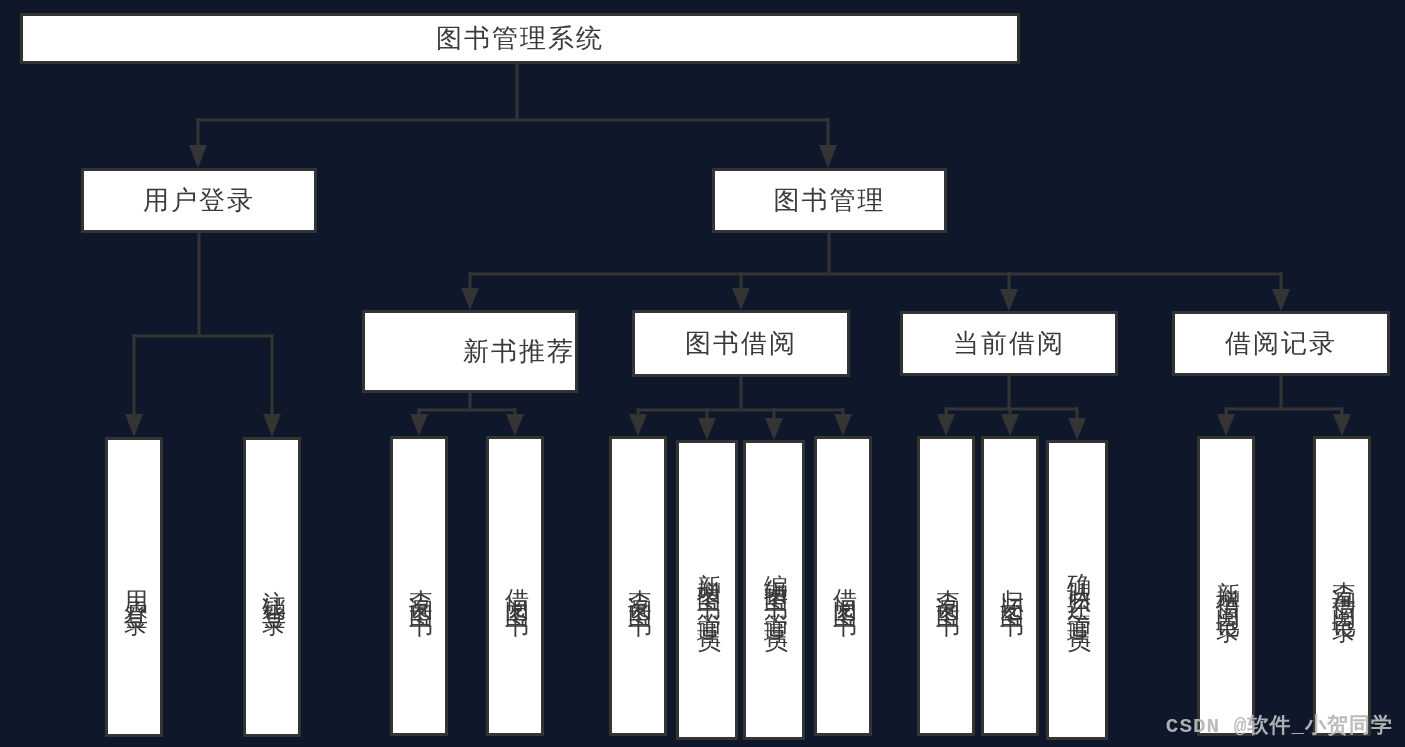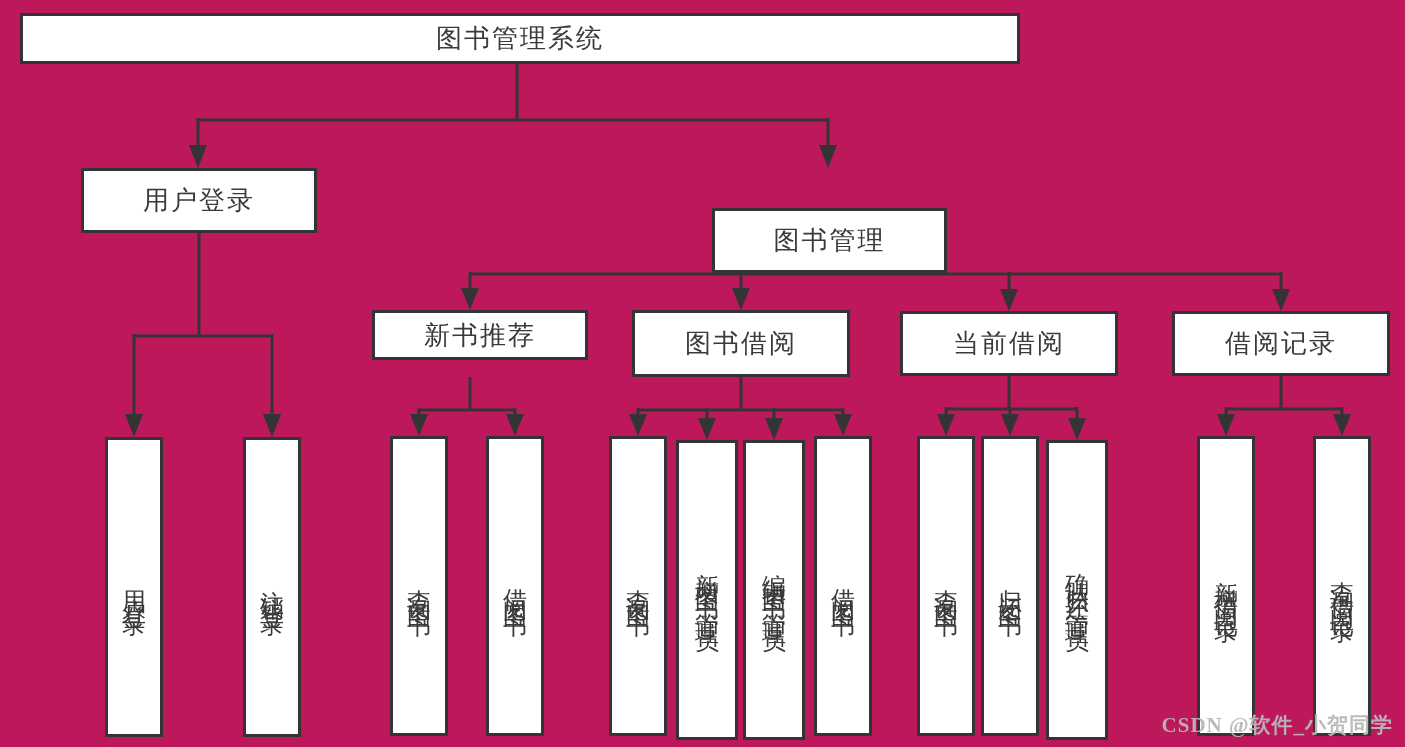--- a/index.html
+++ b/index.html
@@ -1,21 +1,21 @@
 <!DOCTYPE html>
 <html><head>
 <meta charset="utf-8">
 <style>
   html, body { margin: 0; padding: 0; background: #ffffff; }
   .canvas {
     position: relative;
     width: 1405px;
     height: 747px;
-    background: #be185d;
-    font-family: Liberation Serif, serif;
+    background: #0f172a;
+    font-family: Liberation Mono, monospace;
     overflow: hidden;
   }
   svg.connectors {
     position: absolute;
     left: 0; top: 0;
     width: 1405px; height: 747px;
     z-index: 1;
   }
   .node {
     position: absolute;
@@ -38,23 +38,23 @@
     text-orientation: mixed;
     font-size: 24px;
     letter-spacing: 8px;
     line-height: 1;
     white-space: nowrap;
   }
   
   .n-root  { left: 20px;  top: 13px;  width: 1000px; height: 51px; }
   
   .n-user  { left: 81px;  top: 168px; width: 236px;  height: 65px; }
-  .n-book  { left: 712px; top: 168px; width: 235px;  height: 65px; margin-top: 40px; }
+  .n-book  { left: 712px; top: 168px; width: 235px;  height: 65px; }
   
-  .n-l3a   { left: 372px; top: 310px; width: 216px;  height: 50px; }
+  .n-l3a   { left: 362px; top: 310px; width: 216px;  height: 83px; justify-content: flex-end; }
   .n-l3b   { left: 632px; top: 310px; width: 218px;  height: 67px; }
   .n-l3c   { left: 900px; top: 311px; width: 218px;  height: 65px; }
   .n-l3d   { left: 1172px;top: 311px; width: 218px;  height: 65px; }
   
   .leaf    { width: 58px; height: 300px; top: 436px; }
   .lf-g1a  { left: 105px; top: 437px; }
   .lf-g1b  { left: 243px; top: 437px; }
   .lf-g2a  { left: 390px; }
   .lf-g2b  { left: 486px; }
   .lf-g3a  { left: 609px; }

